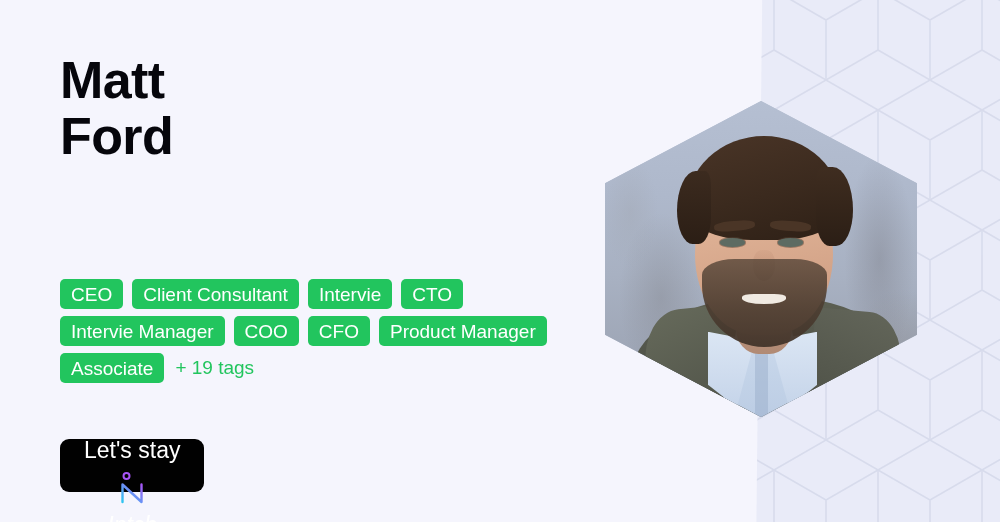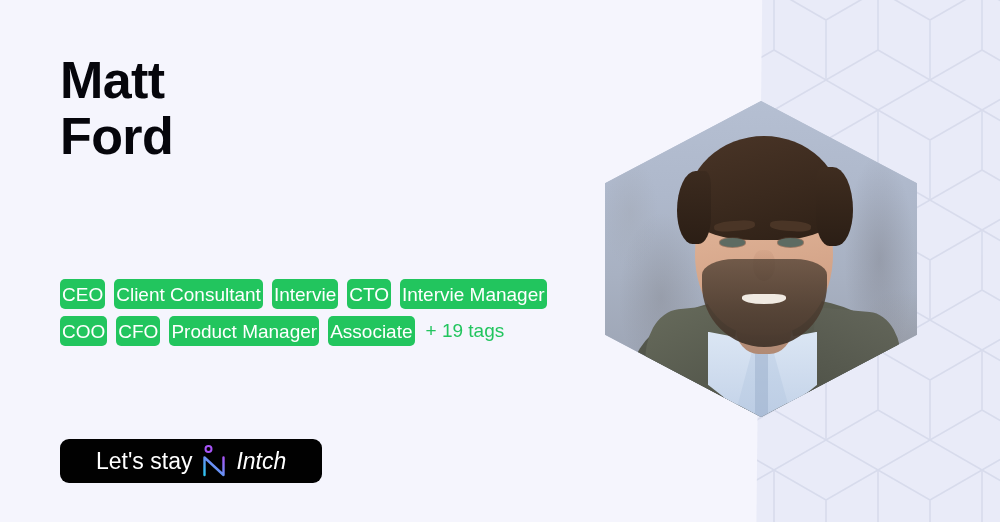--- a/index.html
+++ b/index.html
@@ -288,48 +288,49 @@
     display: flex;
     flex-wrap: wrap;
     align-items: center;
     gap: 7px 9px;
   }
   .tag {
     display: inline-flex;
     align-items: center;
     justify-content: center;
     height: 30px;
-    padding: 0 2px;
+    padding: 0 11px;
     background: #22c55e;
     color: #ffffff;
     font-size: 19px;
     line-height: 1;
     border-radius: 5px;
     white-space: nowrap;
   }
   .tags-more {
     font-size: 19px;
     color: #22c55e;
     white-space: nowrap;
     margin-left: 2px;
   }
 
   .cta {
     position: absolute;
     left: 0;
     top: 428px;
-    height: 44px;
-    padding: 0 36px;
+    height: 53px;
+    padding: 0 24px;
     display: inline-flex;
     align-items: center;
     gap: 9px;
     background: #010101;
     border: none;
     border-radius: 9px;
     cursor: pointer;
+    flex-direction: column;
   }
   .cta-text {
     color: #ffffff;
     font-size: 23px;
     line-height: 1;
     white-space: nowrap;
   }
   .cta-brand {
     color: #ffffff;
     font-size: 23px;

